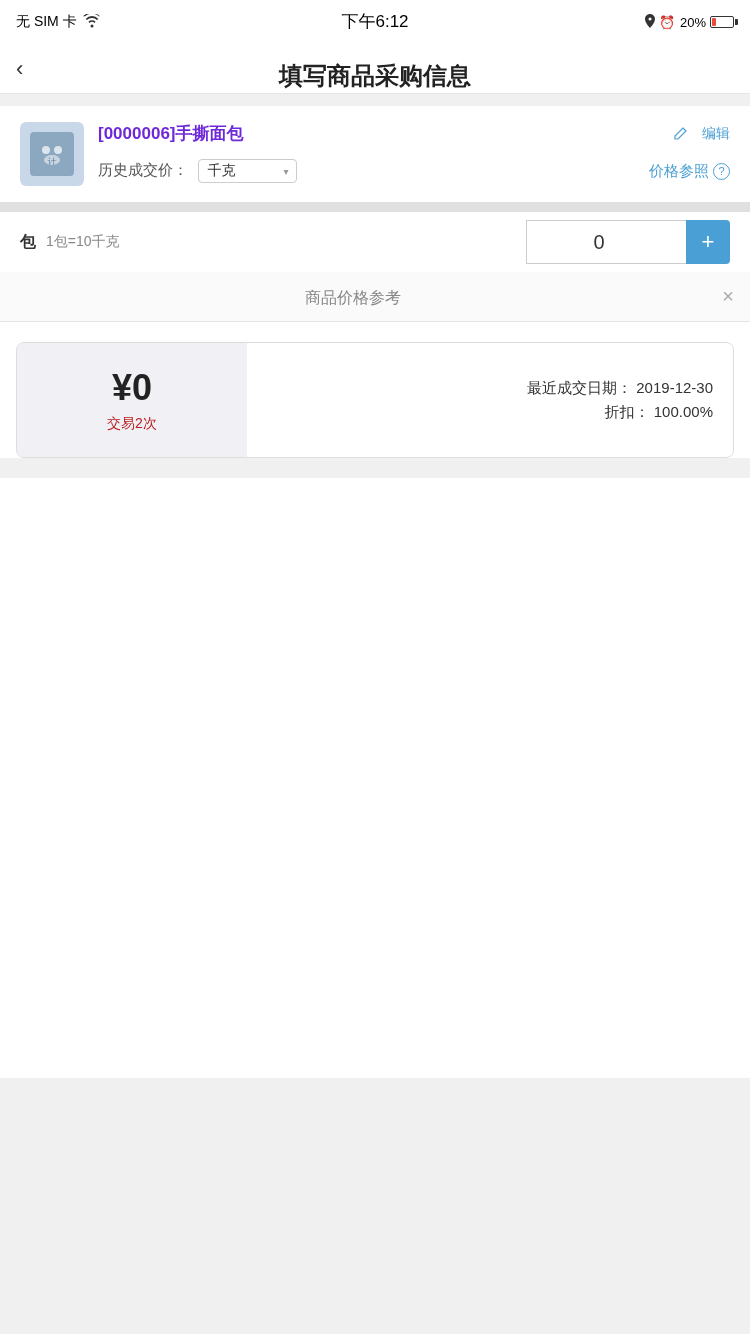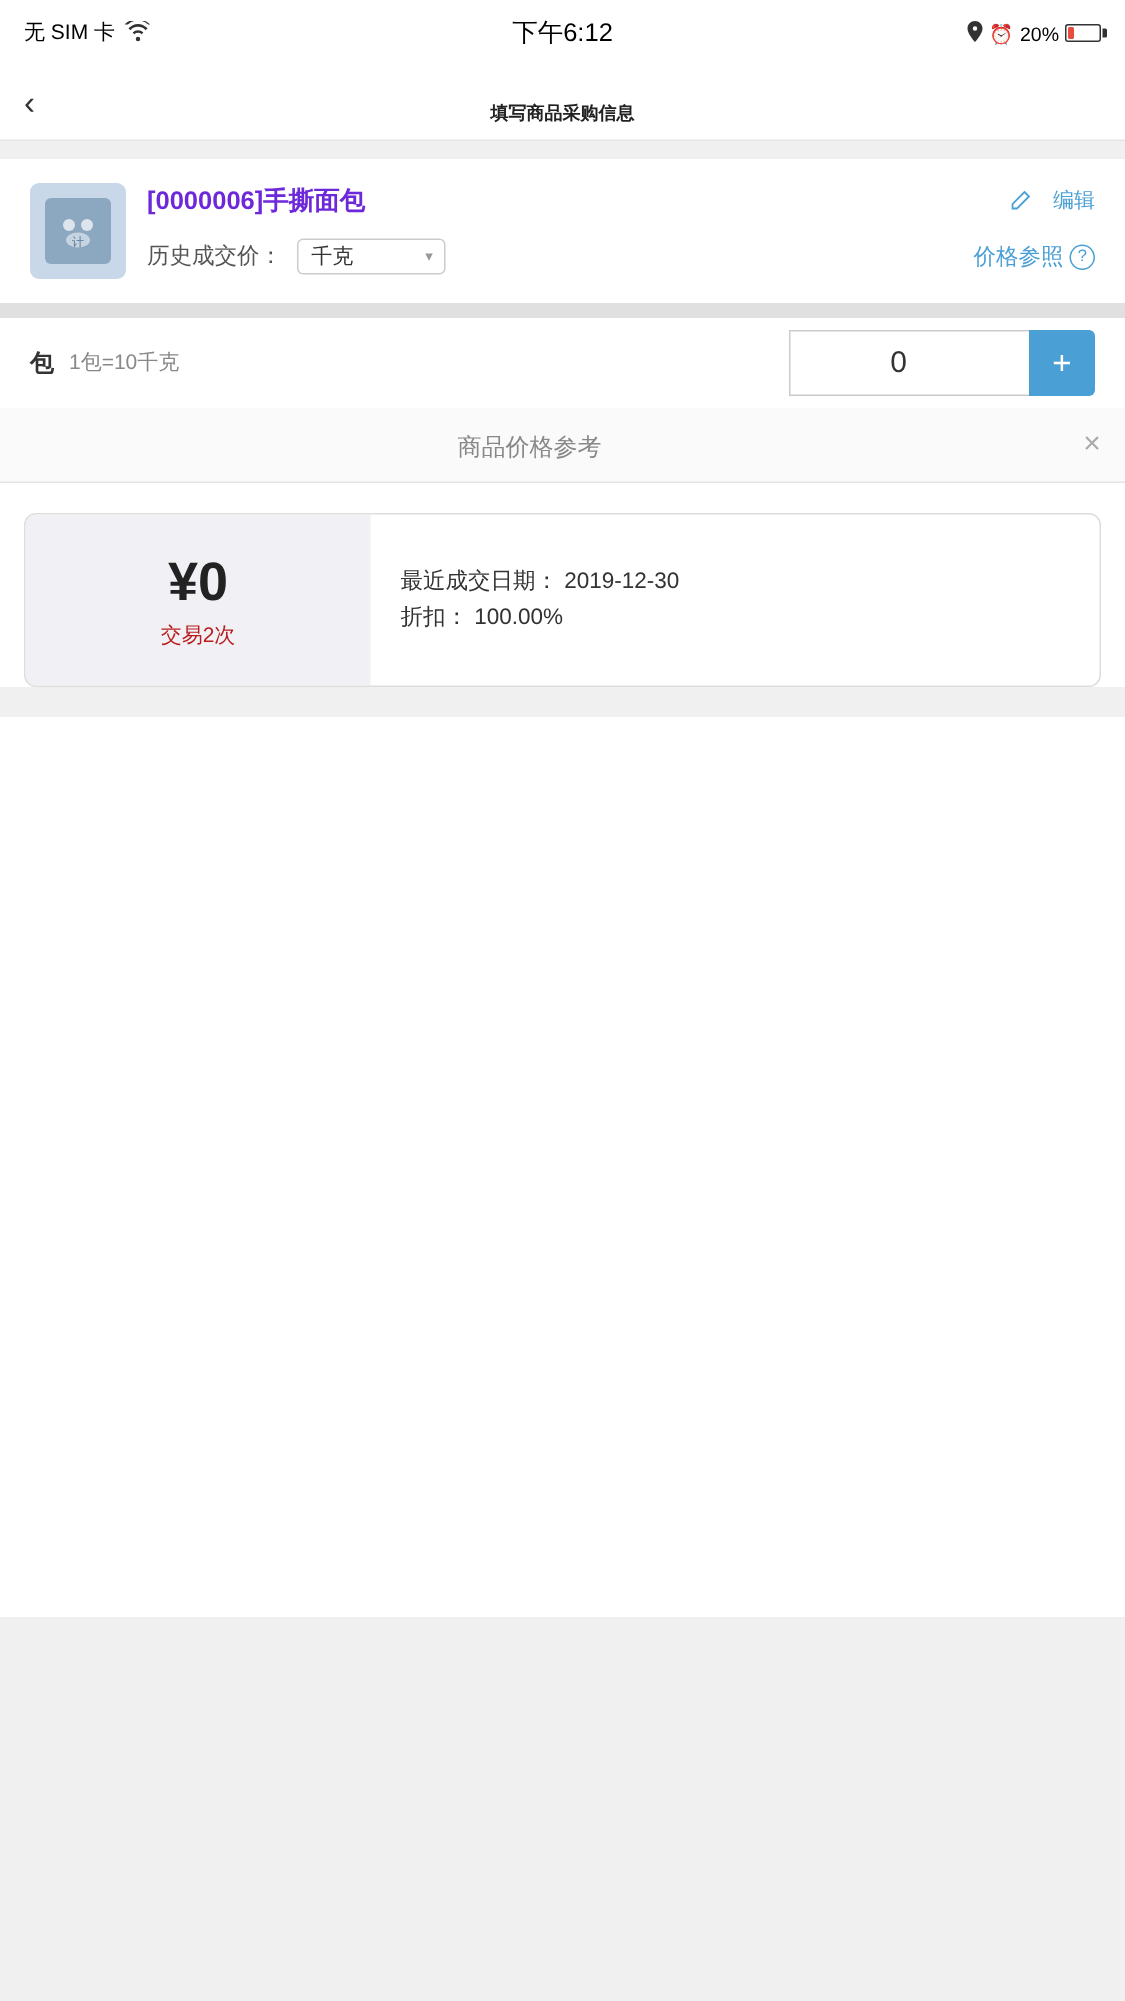--- a/index.html
+++ b/index.html
@@ -82,21 +82,21 @@
       border-bottom: 1px solid #e5e5e5;
     }
     .nav-back {
       position: absolute;
       left: 16px;
       font-size: 22px;
       color: #333;
       cursor: pointer;
     }
     .nav-title {
-      font-size: 12px;
+      font-size: 24px;
       font-weight: 600;
       color: #222;
       margin-top: 14px;
     }
 
     
     .product-card {
       background: #fff;
       margin: 12px 0 0 0;
       padding: 16px 20px;
@@ -336,20 +336,21 @@
       font-size: 14px;
       color: #b91c1c;
       margin-top: 6px;
     }
     .history-right {
       flex: 1;
       padding: 20px 20px;
       display: flex;
       flex-direction: column;
       justify-content: center;
+      align-items: flex-end;
     }
     .history-detail-row {
       font-size: 15px;
       color: #333;
       line-height: 1.6;
     }
 
     
     .white-area {
       background: #fff;

